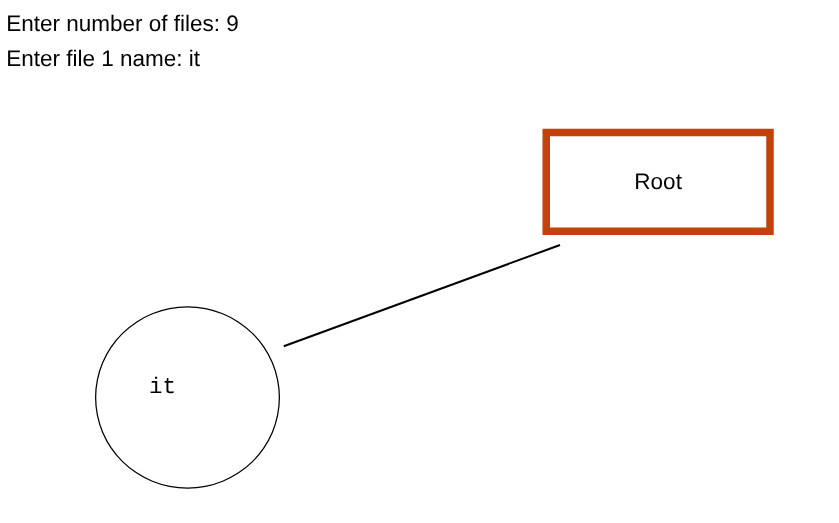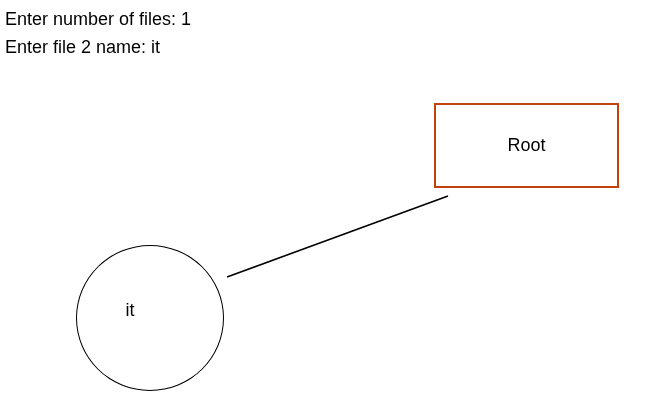--- a/index.html
+++ b/index.html
@@ -37,21 +37,21 @@
     height: 418px;
   }
 
   #root-directory-node {
     position: absolute;
     left: 434px;
     top: 103px;
     width: 185px;
     height: 85px;
     box-sizing: border-box;
-    border: 2px solid #c2410c;
+    border: 6px solid #c2410c;
     background: #ffffff;
     display: flex;
     flex-direction: column;
     align-items: center;
     justify-content: center;
   }
   #root-directory-node .node-line {
     font-size: 18px;
     line-height: 27px;
     text-align: center;
@@ -61,20 +61,21 @@
   #file-node-it {
     position: absolute;
     left: 76px;
     top: 245px;
     width: 148px;
     height: 146px;
     box-sizing: border-box;
     border: 1px solid #000000;
     border-radius: 50%;
     background: transparent;
+    font-family: Liberation Mono, monospace;
   }
   #file-node-it .circle-label {
     position: absolute;
     left: 0;
     top: 52px;
     width: 106px;
     text-align: center;
     font-size: 18px;
     line-height: 24px;
     white-space: pre;
@@ -87,22 +88,22 @@
     width: 671px;
     height: 418px;
     overflow: visible;
     pointer-events: none;
   }
 </style>
 </head>
 <body>
 
 <div id="console-output">
-  <div class="console-line">Enter number of files: 1</div>
-  <div class="console-line">Enter file 2 name: it</div>
+  <div class="console-line">Enter number of files: 9</div>
+  <div class="console-line">Enter file 1 name: it</div>
 </div>
 
 <div id="diagram-canvas">
 
   <svg class="edge-layer" viewBox="0 0 671 418" xmlns="http://www.w3.org/2000/svg">
     <line x1="448" y1="196" x2="227" y2="277" stroke="#000000" stroke-width="1.6"></line>
   </svg>
 
   <div id="root-directory-node">
     <div class="node-line">Root</div>

